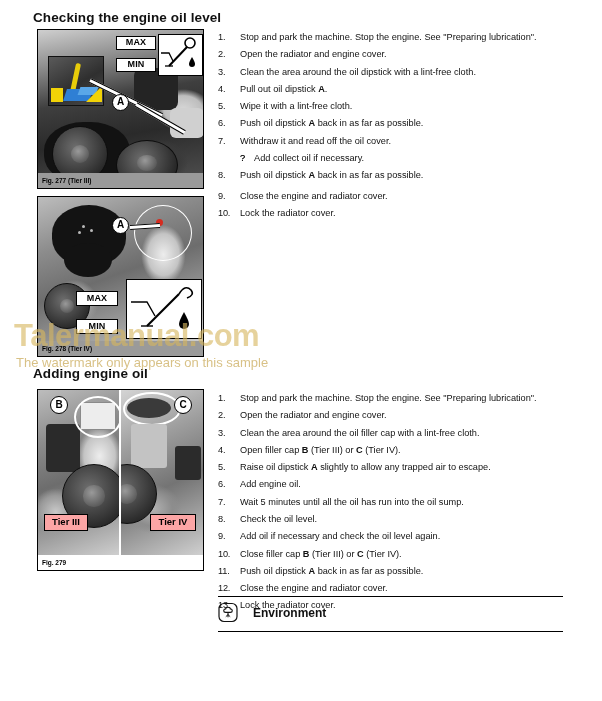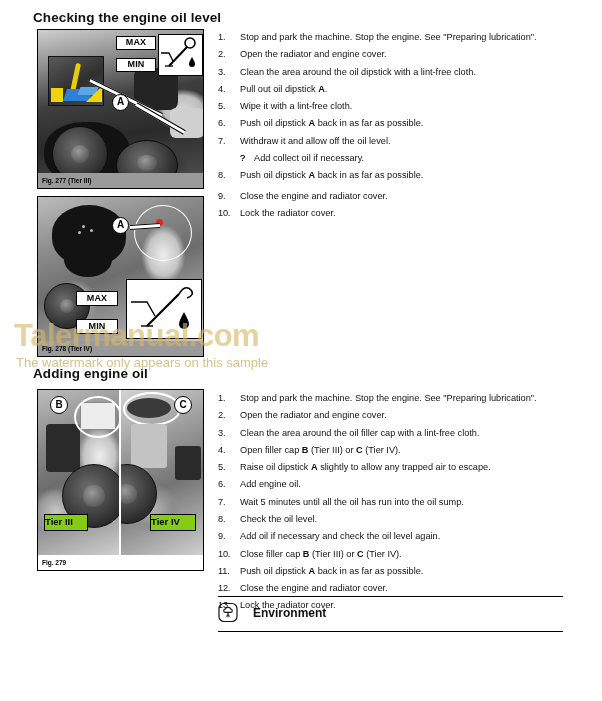--- a/index.html
+++ b/index.html
@@ -165,26 +165,26 @@
     border: 1.5px solid #000;
     font-size: 9px;
     font-weight: bold;
     color: #000;
     text-align: center;
     box-sizing: border-box;
     letter-spacing: 0.2px;
   }
   .tier-box {
     position: absolute;
-    background: #84cc16;
+    background: #fca5a5;
     border: 1.5px solid #000;
     font-size: 9.5px;
     font-weight: bold;
     color: #000;
-    text-align: left;
+    text-align: center;
     box-sizing: border-box;
   }
   .callout {
     position: absolute;
     border-radius: 50%;
     background: #fff;
     border: 1.5px solid #000;
     font-size: 10px;
     font-weight: bold;
     text-align: center;
@@ -426,21 +426,21 @@
     <div class="step">
       <span class="num">5.</span>
       <span class="txt">Wipe it with a lint-free cloth.</span>
     </div>
     <div class="step">
       <span class="num">6.</span>
       <span class="txt">Push oil dipstick <b>A</b> back in as far as possible.</span>
     </div>
     <div class="step">
       <span class="num">7.</span>
-      <span class="txt">Withdraw it and allow off the oil level.</span>
+      <span class="txt">Withdraw it and read off the oil cover.</span>
     </div>
     <div class="substep">
       <span class="bullet">?</span>
     </div>
     <div class="substep">
       <span class="bullet">?</span>
       <span class="txt">Add collect oil if necessary.</span>
     </div>
     <div class="step">
       <span class="num">8.</span>

